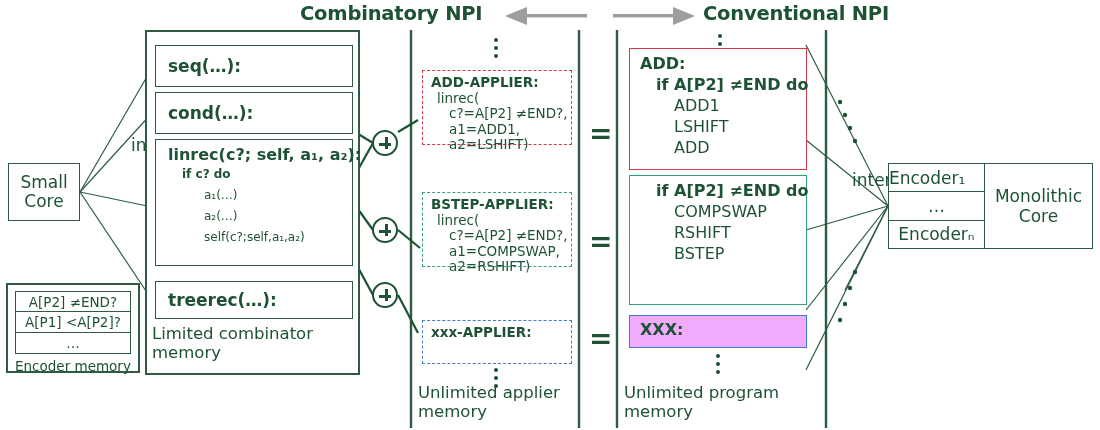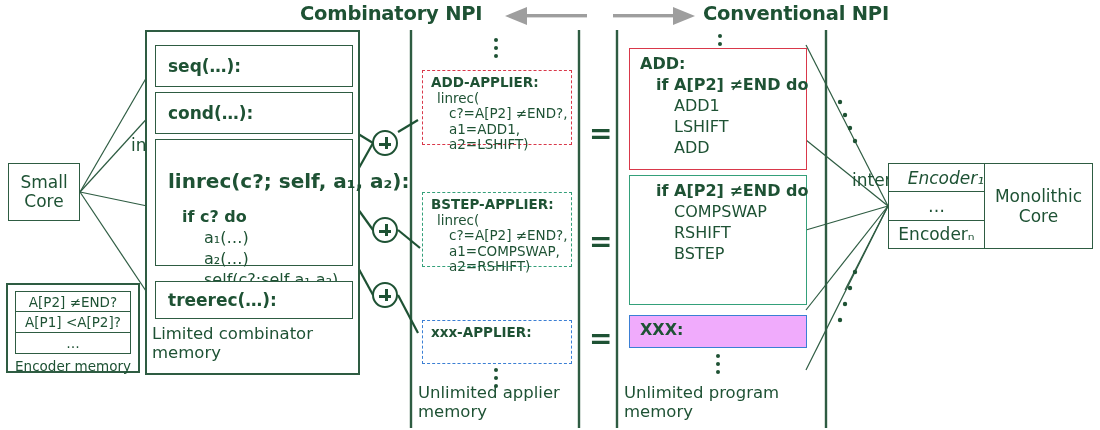--- a/index.html
+++ b/index.html
@@ -115,38 +115,38 @@
 <div class="abs gbox" style="left:6px;top:283px;width:134px;height:90px;padding:6px 7px 2px 7px;">
   <div class="gbox-thin" style="height:20px;display:flex;align-items:center;justify-content:center;">
     <span class="small">A[P2] ≠END?</span>
   </div>
   <div class="gbox-thin" style="height:20px;margin-top:-1.6px;display:flex;align-items:center;justify-content:center;">
     <span class="small">A[P1] &lt;A[P2]?</span>
   </div>
   <div class="gbox-thin" style="height:20px;margin-top:-1.6px;display:flex;align-items:center;justify-content:center;">
     <span class="small">…</span>
   </div>
-  <div style="text-align:center;margin-top:2px;">
+  <div style="text-align:left;margin-top:2px;">
     <span class="small">Encoder memory</span>
   </div>
 </div>
 
 <div class="abs gbox" style="left:145px;top:30px;width:215px;height:345px;"></div>
 
 <div class="abs gbox-thin" style="left:155px;top:45px;width:198px;height:42px;display:flex;align-items:center;padding-left:12px;">
   <span class="lbl-b">seq(…):</span>
 </div>
 
 <div class="abs gbox-thin" style="left:155px;top:92px;width:198px;height:42px;display:flex;align-items:center;padding-left:12px;">
   <span class="lbl-b">cond(…):</span>
 </div>
 
 <div class="abs gbox-thin" style="left:155px;top:139px;width:198px;height:127px;padding:5px 0 0 12px;">
-  <div class="lbl-b" style="font-size:20px;margin-top:24px;">linrec(c?; self, a₁, a₂):</div>
-  <div style="font-size:16px;line-height:21px;padding-left:14px;margin-top:13px;">
+  <div class="lbl-b" style="font-size:16px;">linrec(c?; self, a₁, a₂):</div>
+  <div style="font-size:12px;line-height:21px;padding-left:14px;">
     <div><b>if c? do</b></div>
     <div style="padding-left:22px;"><span>a₁(…)</span></div>
     <div style="padding-left:22px;"><span>a₂(…)</span></div>
     <div style="padding-left:22px;"><span>self(c?;self,a₁,a₂)</span></div>
   </div>
 </div>
 
 <div class="abs gbox-thin" style="left:155px;top:281px;width:198px;height:38px;display:flex;align-items:center;padding-left:12px;">
   <span class="lbl-b">treerec(…):</span>
 </div>
@@ -254,21 +254,21 @@
   <svg width="24" height="60" viewBox="0 0 24 60">
     <circle cx="19" cy="4" r="2.2" fill="#1e5234"></circle>
     <circle cx="14" cy="20" r="2.2" fill="#1e5234"></circle>
     <circle cx="9" cy="36" r="2.2" fill="#1e5234"></circle>
     <circle cx="4" cy="52" r="2.2" fill="#1e5234"></circle>
   </svg>
 </div>
 
 <div class="abs gbox-thin" style="left:888px;top:163px;width:205px;height:86px;display:flex;">
   <div style="width:95px;display:flex;flex-direction:column;border-right:1.6px solid #2e5c42;">
-    <div style="flex:1;display:flex;align-items:center;justify-content:flex-end;border-bottom:1.6px solid #2e5c42;font-style:italic;">
+    <div style="flex:1;display:flex;align-items:center;justify-content:flex-start;border-bottom:1.6px solid #2e5c42;">
       <span class="lbl">Encoder₁</span>
     </div>
     <div style="flex:1;display:flex;align-items:center;justify-content:center;border-bottom:1.6px solid #2e5c42;">
       <span class="lbl">…</span>
     </div>
     <div style="flex:1;display:flex;align-items:center;justify-content:center;">
       <span class="lbl">Encoderₙ</span>
     </div>
   </div>
   <div style="flex:1;display:flex;flex-direction:column;align-items:center;justify-content:center;line-height:1.2;">

